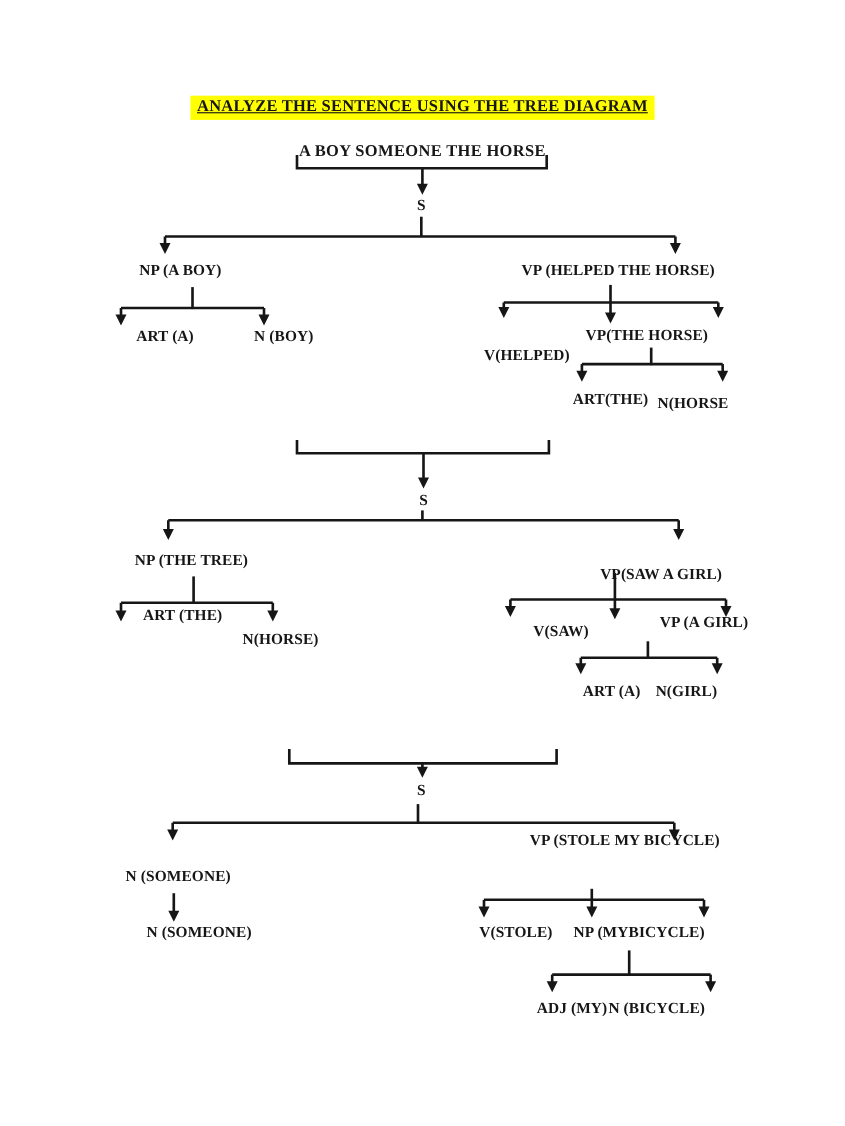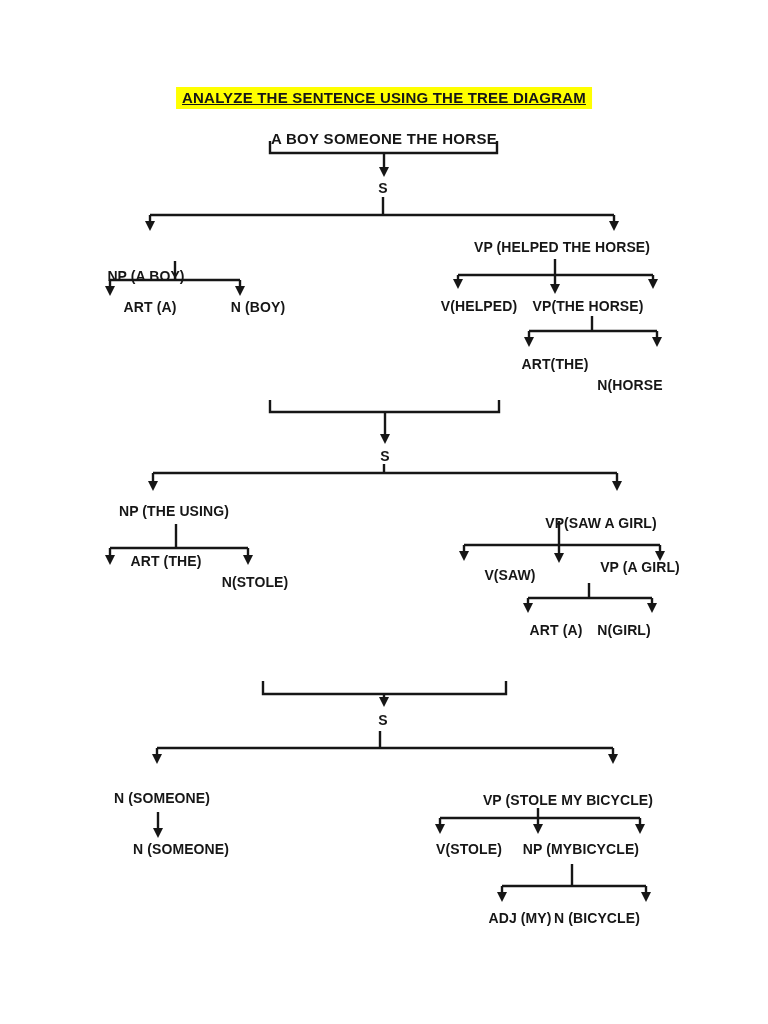--- a/index.html
+++ b/index.html
@@ -1,18 +1,18 @@
 <!DOCTYPE html>
 <html style="--hl: #ffff00;"><head>
 <meta charset="utf-8">
 <style>
   html,body { margin:0; padding:0; background:#ffffff; }
   .page {
     position:relative; width:768px; height:1024px; background:#ffffff;
-    font-family:Liberation Sans, sans-serif; overflow:hidden;
+    font-family:Liberation Serif, serif; overflow:hidden;
   }
   .doc-title {
     position:absolute; left:50%; top:87px; transform:translateX(-50%);
     background:var(--hl,#ffff00); color:#161616;
     font-size:15px; font-weight:700; letter-spacing:0.2px;
     text-decoration:underline; padding:2px 6px 3px 6px; white-space:nowrap;
   }
   .node {
     position:absolute; transform:translateX(-50%);
     color:#161616; font-size:14px; font-weight:700;
@@ -117,41 +117,41 @@
       <path d="M497,892 L507,892 L502,902 Z"></path>
       <line x1="646" y1="886" x2="646" y2="894"></line>
       <path d="M641,892 L651,892 L646,902 Z"></path>
     </g>
   </svg>
 
   <div class="doc-title">ANALYZE THE SENTENCE USING THE TREE DIAGRAM</div>
 
   <div class="node sentence" style="left:384px; top:130px;">A BOY SOMEONE THE HORSE</div>
   <div class="node" style="left:383px; top:180px;">S</div>
-  <div class="node" style="left:146px; top:239px;margin-top:29px;">NP (A BOY)</div>
+  <div class="node" style="left:164px; top:239px;">NP (A BOY)</div>
   <div class="node" style="left:562px; top:239px;">VP (HELPED THE HORSE)</div>
   <div class="node" style="left:150px; top:299px;">ART (A)</div>
   <div class="node" style="left:258px; top:299px;">N (BOY)</div>
-  <div class="node" style="left:479px; top:298px;">V(HELPED)</div>
+  <div class="node" style="left:479px; top:316px;">V(HELPED)</div>
   <div class="node" style="left:588px; top:298px;">VP(THE HORSE)</div>
   <div class="node" style="left:555px; top:356px;">ART(THE)</div>
-  <div class="node" style="left:630px; top:377px;">N(HORSE</div>
+  <div class="node" style="left:630px; top:360px;">N(HORSE</div>
 
   <div class="node" style="left:385px; top:448px;">S</div>
-  <div class="node" style="left:174px; top:503px;">NP (THE USING)</div>
+  <div class="node" style="left:174px; top:503px;">NP (THE TREE)</div>
   <div class="node" style="left:601px; top:503px;margin-top:12px;">VP(SAW A GIRL)</div>
   <div class="node" style="left:166px; top:553px;">ART (THE)</div>
-  <div class="node" style="left:255px; top:574px;">N(STOLE)</div>
+  <div class="node" style="left:255px; top:574px;">N(HORSE)</div>
   <div class="node" style="left:510px; top:567px;">V(SAW)</div>
   <div class="node" style="left:600px; top:559px;margin-left:40px;">VP (A GIRL)</div>
   <div class="node" style="left:556px; top:622px;">ART (A)</div>
   <div class="node" style="left:624px; top:622px;">N(GIRL)</div>
 
   <div class="node" style="left:383px; top:712px;">S</div>
   <div class="node" style="left:162px; top:790px;">N (SOMEONE)</div>
-  <div class="node" style="left:568px; top:792px;">VP (STOLE MY BICYCLE)</div>
+  <div class="node" style="left:568px; top:757px;">VP (STOLE MY BICYCLE)</div>
   <div class="node" style="left:181px; top:841px;">N (SOMEONE)</div>
   <div class="node" style="left:469px; top:841px;">V(STOLE)</div>
   <div class="node" style="left:581px; top:841px;">NP (MYBICYCLE)</div>
   <div class="node" style="left:520px; top:910px;">ADJ (MY)</div>
   <div class="node" style="left:597px; top:910px;">N (BICYCLE)</div>
 
 </div>
 
 </body></html>

